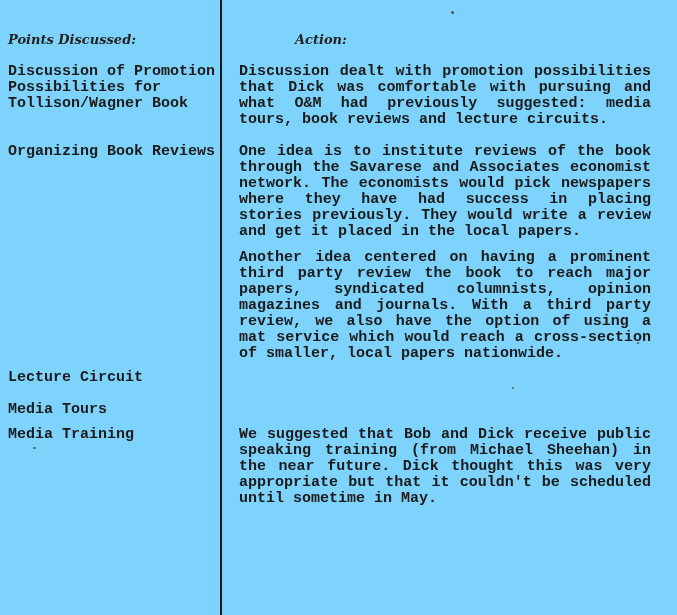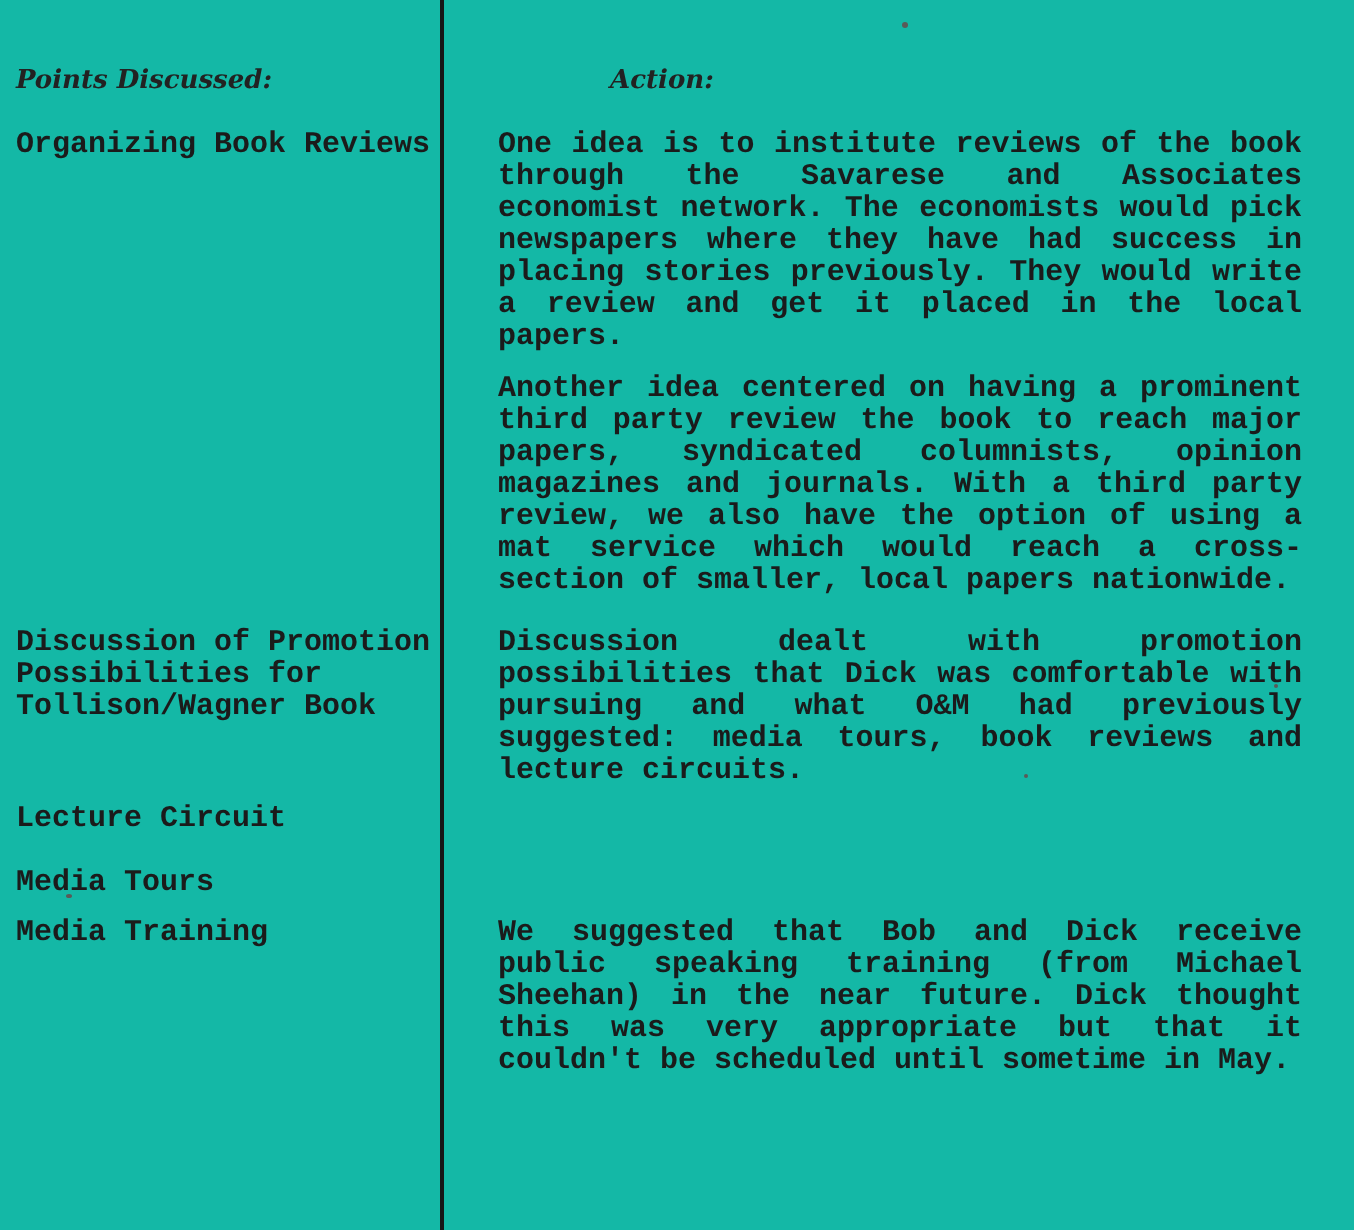--- a/index.html
+++ b/index.html
@@ -1,20 +1,20 @@
 <!DOCTYPE html>
 <html><head>
 <meta charset="utf-8">
 <style>
   html, body { margin: 0; padding: 0; background: #e8e8e6; }
   .sheet {
     position: relative;
     width: 677px;
     height: 615px;
-    background: #14b8a6;
+    background: #7dd3fc;
     overflow: hidden;
     color: #1b1b1b;
     font-family: "Liberation Mono", "DejaVu Sans Mono", monospace;
     font-size: 15px;
     line-height: 16px;
     font-weight: bold;
     box-sizing: border-box;
     padding-top: 33px;
   }
   .divider {
@@ -32,21 +32,21 @@
   .cell-left {
     width: 222px;
     box-sizing: border-box;
     padding-left: 8px;
     padding-right: 6px;
     flex: 0 0 auto;
   }
   .cell-right {
     flex: 1 1 auto;
     box-sizing: border-box;
-    padding-left: 27px;
+    padding-left: 17px;
     padding-right: 26px;
   }
   .col-hdr {
     font-family: "DejaVu Serif", "Liberation Serif", serif;
     font-style: italic;
     font-weight: bold;
     font-size: 13px;
     line-height: 14px;
     color: #222;
   }
@@ -76,36 +76,36 @@
 
   <div class="row">
     <div class="cell-left">
       <span class="col-hdr">Points Discussed:</span>
     </div>
     <div class="cell-right">
       <span class="col-hdr action-hdr">Action:</span>
     </div>
   </div>
 
+  <div class="row row-1">
+    <div class="cell-left">
+      <p class="topic">Discussion of Promotion Possibilities for Tollison/Wagner Book</p>
+    </div>
+    <div class="cell-right">
+      <p class="action-par">Discussion dealt with promotion possibilities that Dick was comfortable with pursuing and what O&amp;M had previously suggested:  media tours, book reviews and lecture circuits.</p>
+    </div>
+  </div>
+
   <div class="row row-2">
     <div class="cell-left">
       <p class="topic">Organizing Book Reviews</p>
     </div>
     <div class="cell-right">
       <p class="action-par">One idea is to institute reviews of the book through the Savarese and Associates economist network.  The economists would pick newspapers where they have had success in placing stories previously.  They would write a review and get it placed in the local papers.</p>
       <p class="action-par">Another idea centered on having a prominent third party review the book to reach major papers, syndicated columnists, opinion magazines and journals.  With a third party review, we also have the option of using a mat service which would reach a cross-section of smaller, local papers nationwide.</p>
-    </div>
-  </div>
-
-  <div class="row row-1">
-    <div class="cell-left">
-      <p class="topic">Discussion of Promotion Possibilities for Tollison/Wagner Book</p>
-    </div>
-    <div class="cell-right">
-      <p class="action-par">Discussion dealt with promotion possibilities that Dick was comfortable with pursuing and what O&amp;M had previously suggested:  media tours, book reviews and lecture circuits.</p>
     </div>
   </div>
 
   <div class="row row-3">
     <div class="cell-left">
       <p class="topic">Lecture Circuit</p>
     </div>
   </div>
 
   <div class="row row-4">

